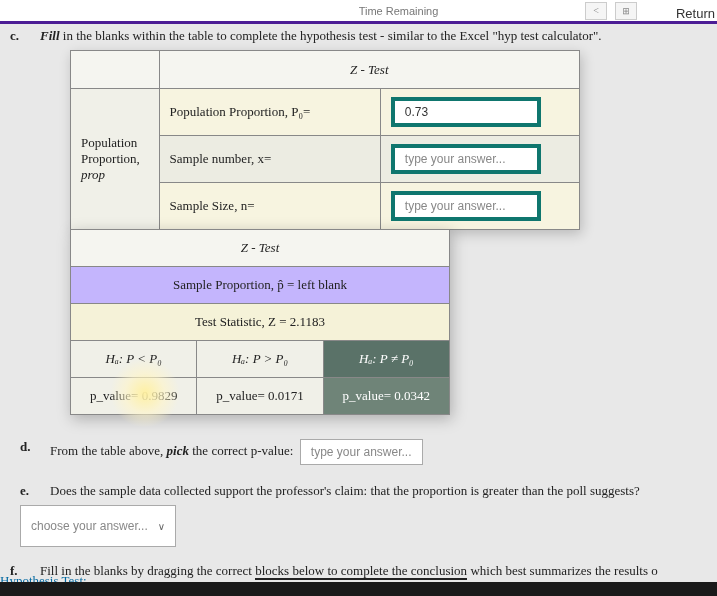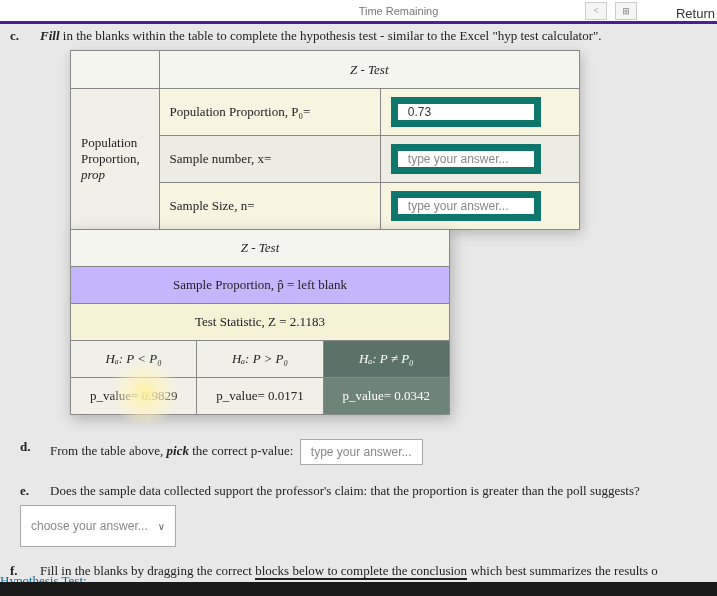--- a/index.html
+++ b/index.html
@@ -97,21 +97,21 @@
     .row-alt1 { background: #f7f4e0; }
     .row-alt2 { background: #ecece2; }
     .row-alt3 { background: #f7f4e0; }
     .side-label {
       background: #f0f0e8;
       font-size: 13px;
       width: 80px;
       vertical-align: middle;
     }
     .input-field {
-      border: 7px solid #0f766e;
+      border: 4px solid #0f766e;
       background: #fff;
       padding: 6px 10px;
       font-family: Arial, sans-serif;
       font-size: 12px;
       color: #333;
       width: 150px;
       height: 30px;
       display: inline-flex;
       align-items: center;
     }

